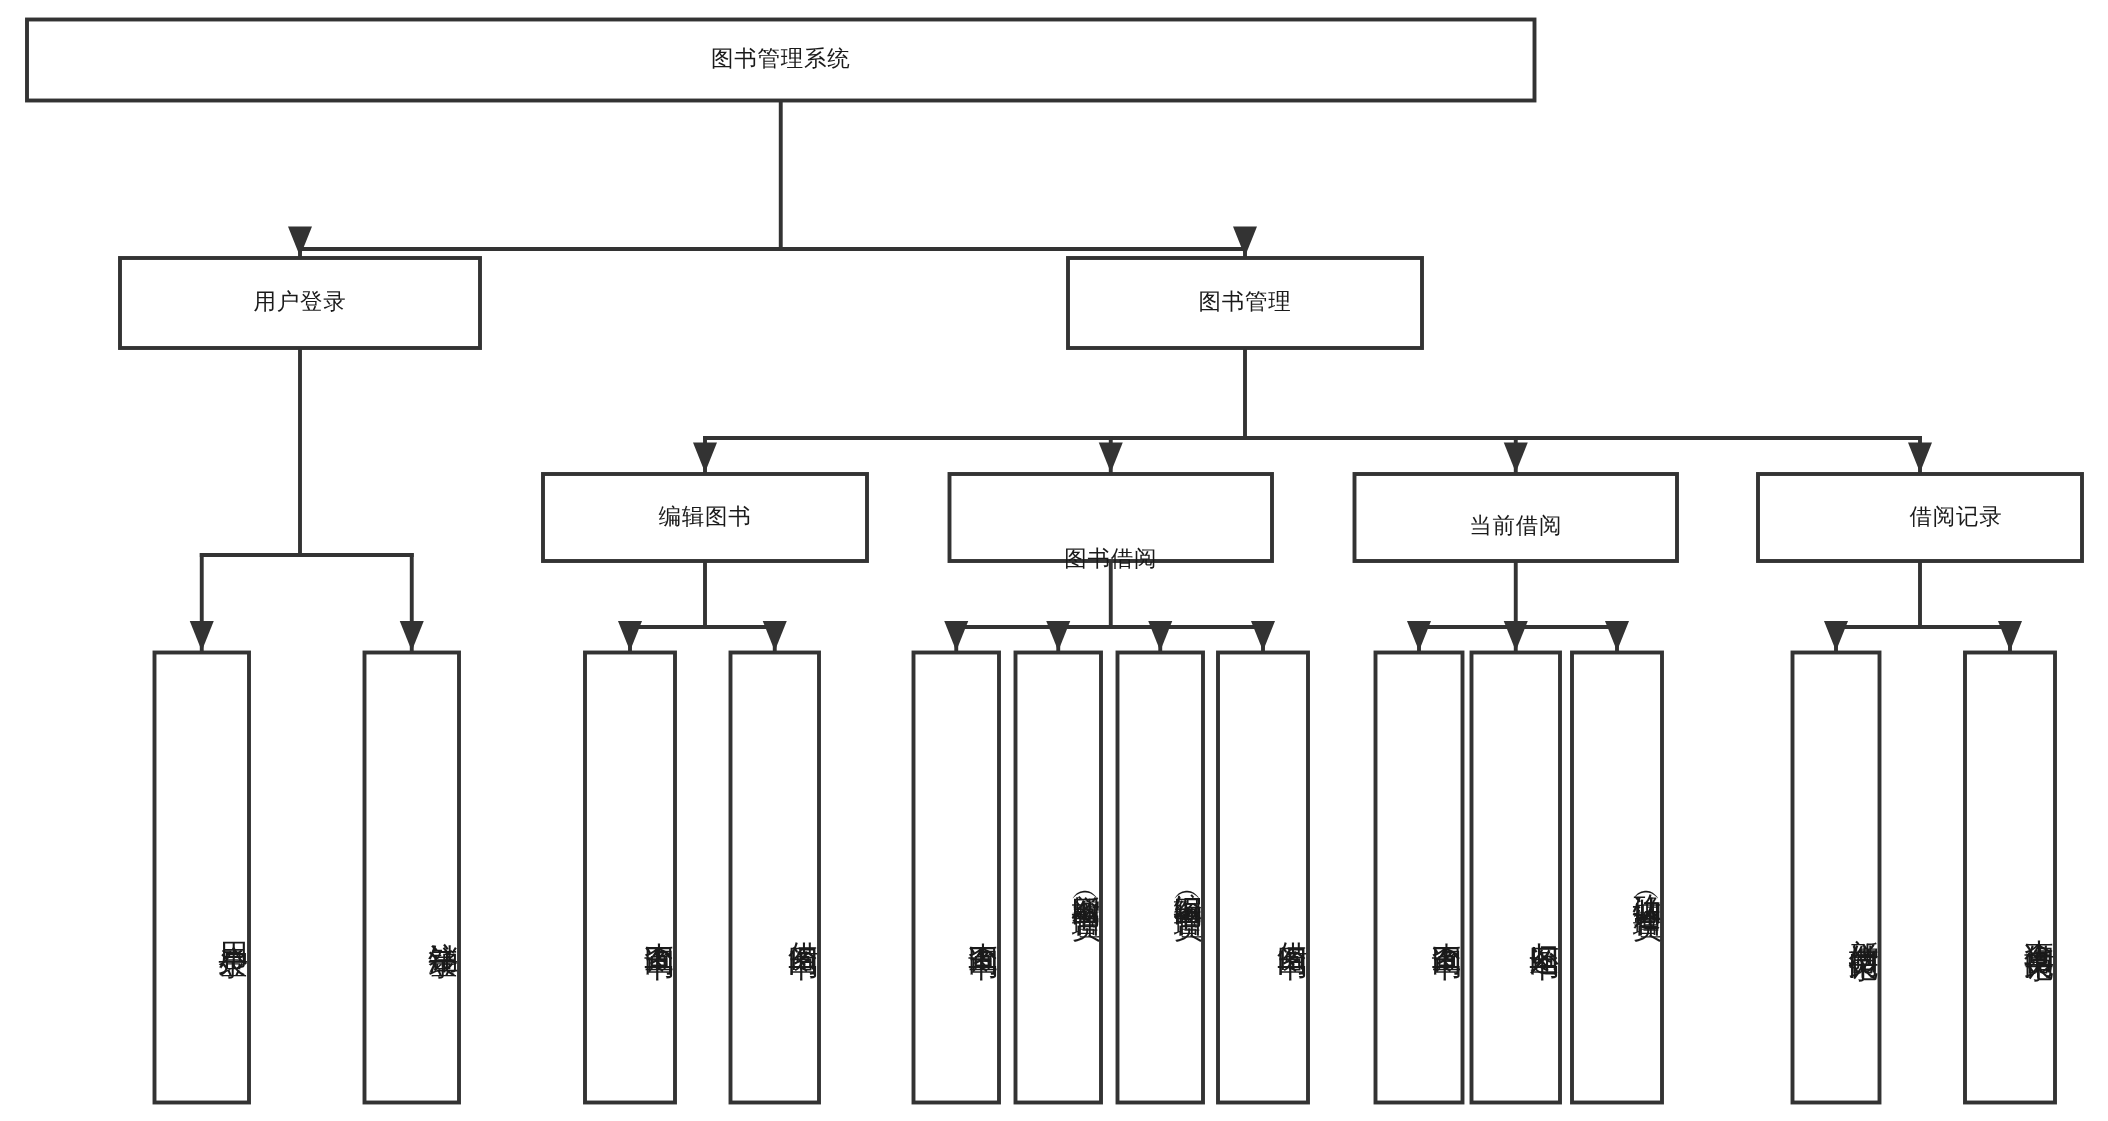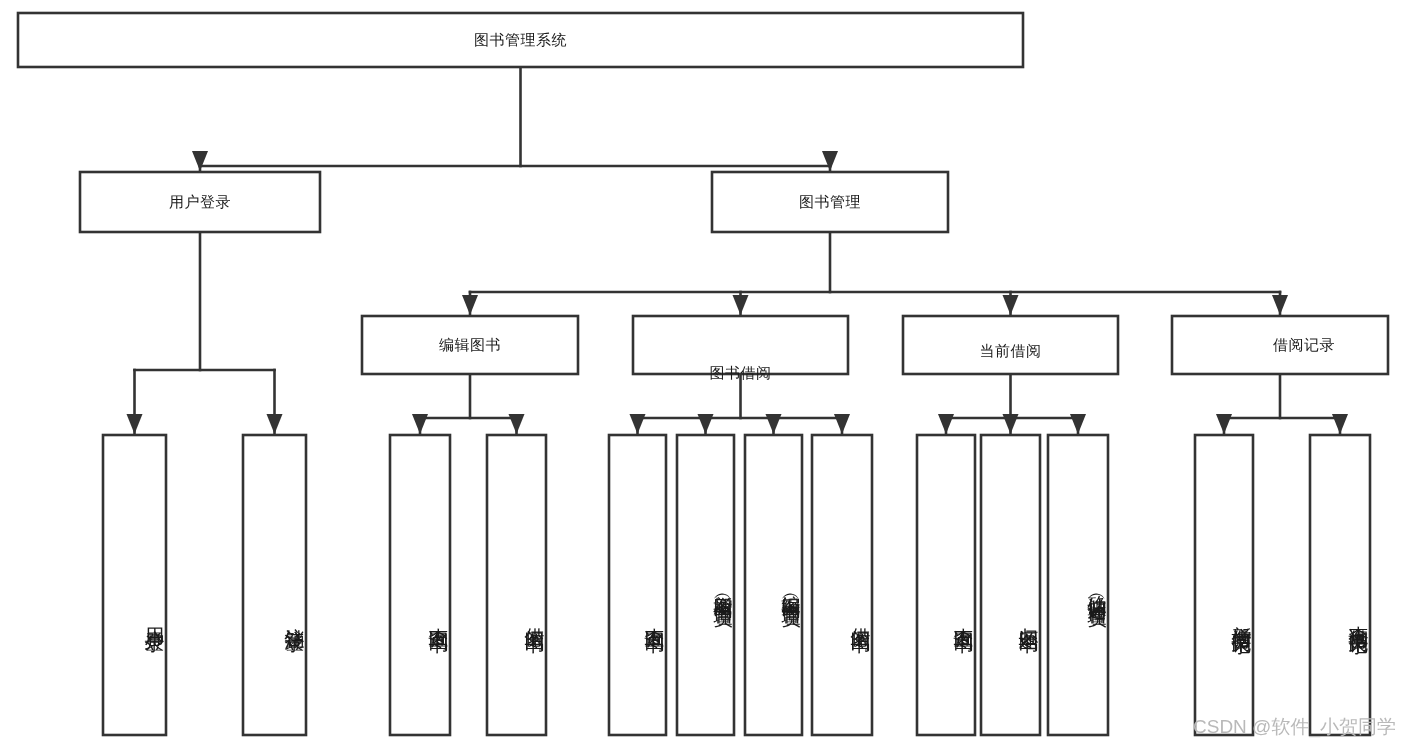--- a/index.html
+++ b/index.html
@@ -170,15 +170,14 @@
       <div class="node-label vertical" style="left: 677px; top: 435px; width: 57px; height: 300px; padding-top: 8px; box-sizing: border-box; font-size: 19px;">新增图书（管理员）</div>
       <div class="node-label vertical" style="left: 745px; top: 435px; width: 57px; height: 300px; padding-top: 8px; box-sizing: border-box; font-size: 19px;">编辑图书（管理员）</div>
       <div class="node-label vertical" style="left: 812px; top: 435px; width: 60px; height: 300px; padding-top: 62px; box-sizing: border-box;">借阅图书</div>
       <div class="node-label vertical" style="left: 917px; top: 435px; width: 58px; height: 300px; padding-top: 62px; box-sizing: border-box;">查询图书</div>
       <div class="node-label vertical" style="left: 981px; top: 435px; width: 59px; height: 300px; padding-top: 62px; box-sizing: border-box;">归还图书</div>
       <div class="node-label vertical" style="left: 1048px; top: 435px; width: 60px; height: 300px; padding-top: 8px; box-sizing: border-box; font-size: 19px;">确认归还（管理员）</div>
       <div class="node-label vertical" style="left: 1195px; top: 435px; width: 58px; height: 300px; padding-top: 62px; box-sizing: border-box;">新增借阅记录</div>
       <div class="node-label vertical" style="left: 1310px; top: 435px; width: 60px; height: 300px; padding-top: 62px; box-sizing: border-box;">查询借阅记录</div>
     </div>
 
-  <div class="watermark" id="watermark" style="left:1193px; top:714px;">CSDN @软件_小贺同学</div>
 
 </div>
 
 </body></html>

